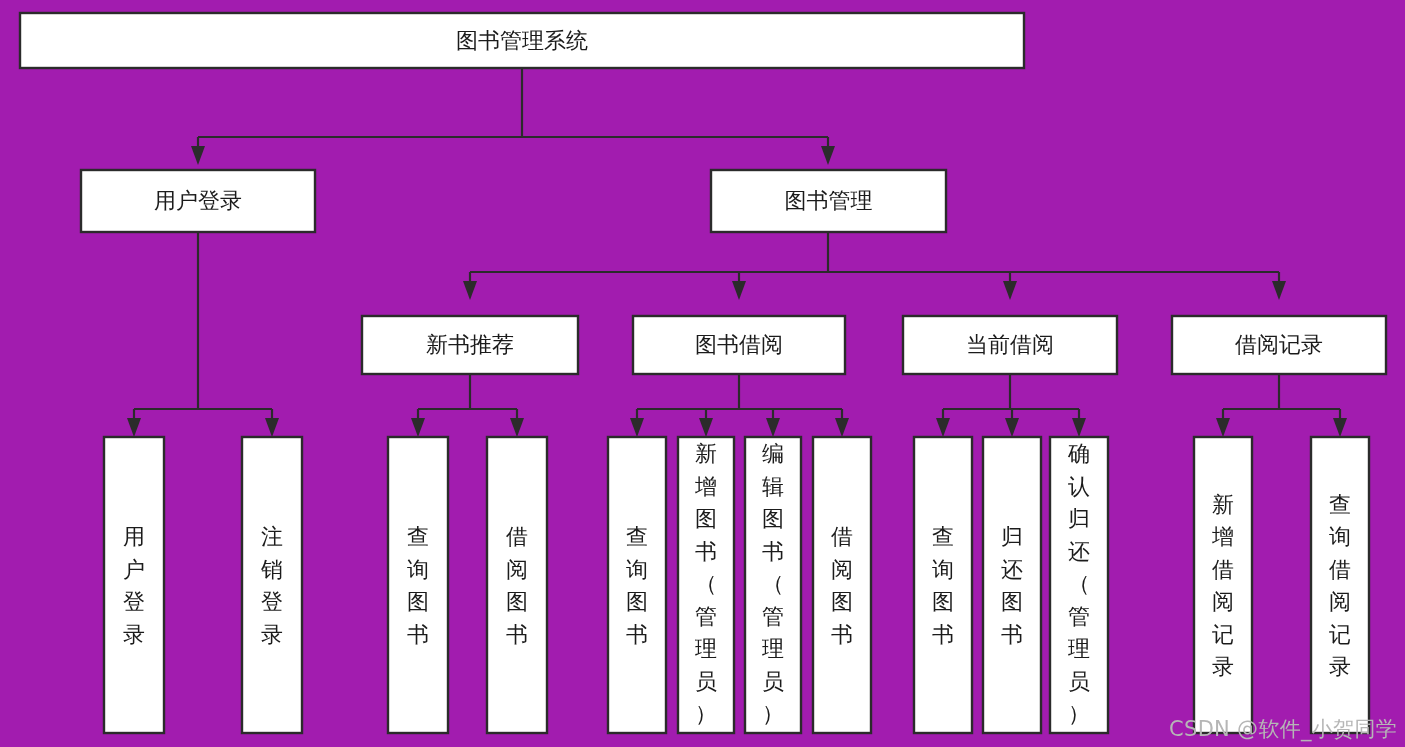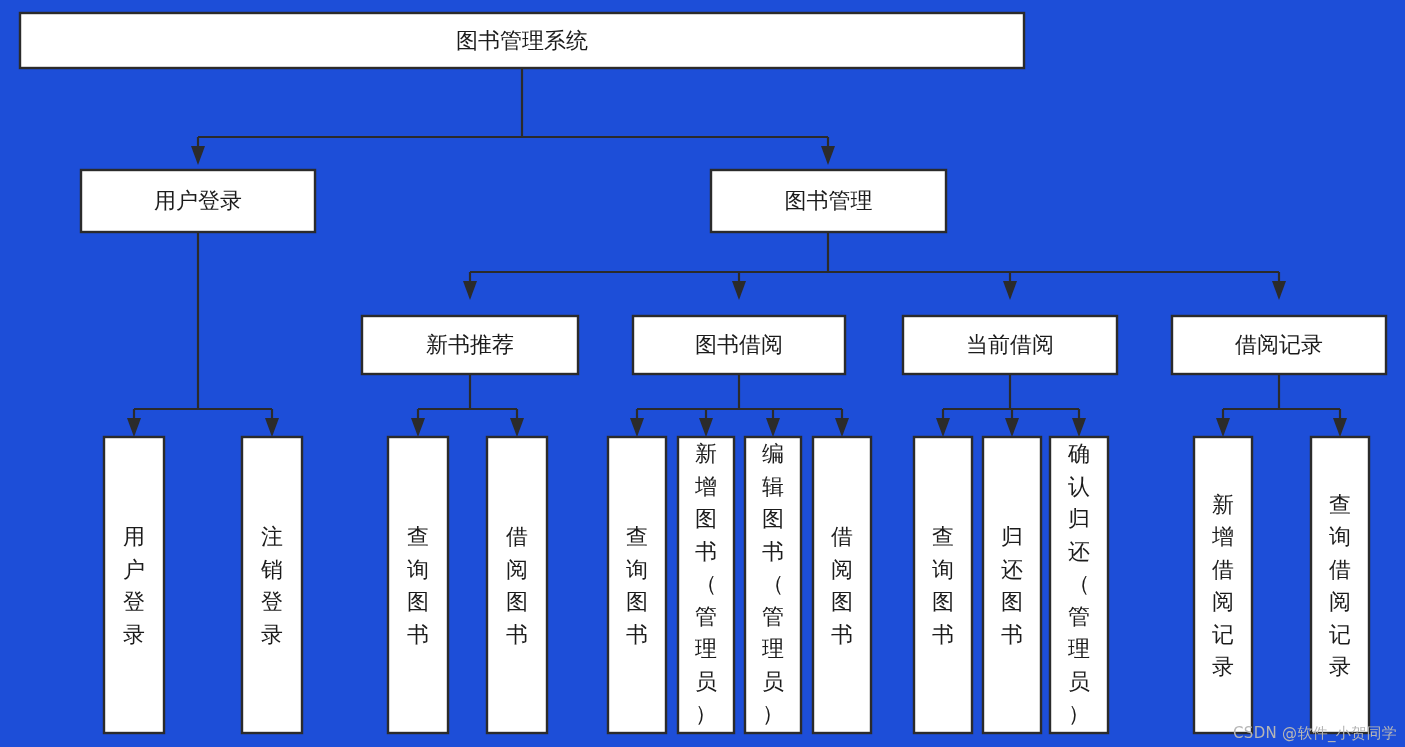--- a/index.html
+++ b/index.html
@@ -11,21 +11,21 @@
   body {
     width: 1405px;
     height: 747px;
     font-family: "DejaVu Sans", "Liberation Sans", sans-serif;
     overflow: hidden;
   }
   #diagram-root {
     position: relative;
     width: 1405px;
     height: 747px;
-    background: #1d4ed8;
+    background: #a21caf;
   }
   svg#flow-svg {
     position: absolute;
     left: 0;
     top: 0;
     width: 1405px;
     height: 747px;
     display: block;
   }
   .node-box {
@@ -54,21 +54,21 @@
     fill: #1b1b1b;
     font-family: "DejaVu Sans", "Liberation Sans", sans-serif;
     font-size: 22px;
     text-anchor: middle;
   }
   .watermark-text {
     position: absolute;
     right: 8px;
     bottom: 4px;
     font-family: "DejaVu Sans", "Liberation Sans", sans-serif;
-    font-size: 15px;
+    font-size: 21px;
     color: #b6b6b6;
     white-space: nowrap;
     letter-spacing: 0.3px;
     user-select: none;
   }
 </style>
 </head>
 <body>
 
 <div id="diagram-root">

